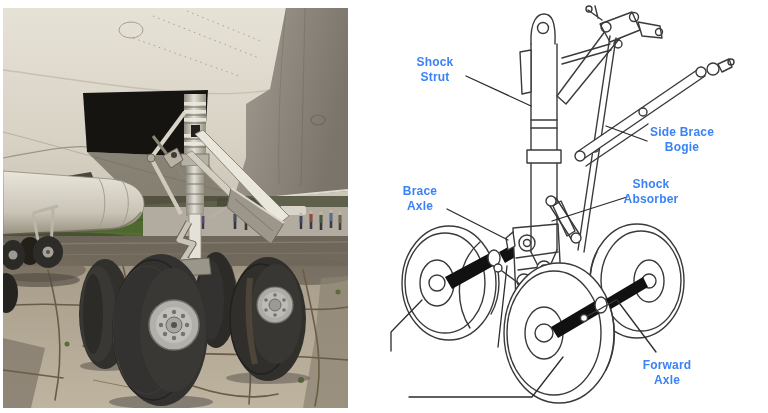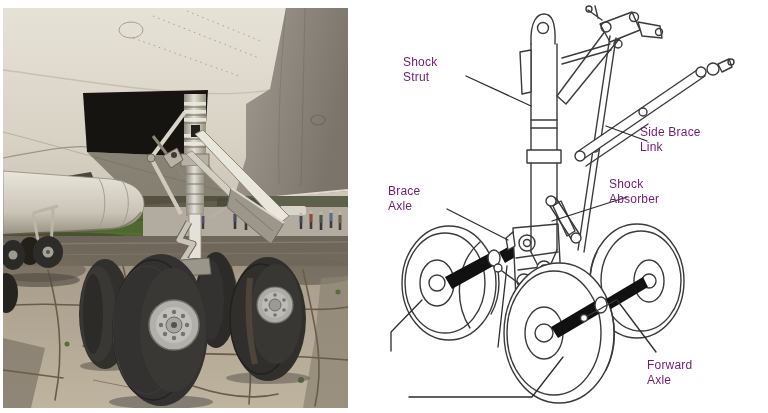--- a/index.html
+++ b/index.html
@@ -1,22 +1,22 @@
 <!DOCTYPE html>
 <html><head>
 <meta charset="utf-8">
 <style>
   html,body{margin:0;padding:0;background:#ffffff;}
   .stage{position:relative;width:768px;height:413px;background:#ffffff;overflow:hidden;
          font-family:"Liberation Sans",sans-serif;}
   .photo-panel{position:absolute;left:3px;top:8px;width:345px;height:400px;}
   .diagram-panel{position:absolute;left:348px;top:0;width:420px;height:413px;}
   .photo-panel svg,.diagram-panel svg{display:block;position:absolute;left:0;top:0;}
-  .lbl{position:absolute;font-weight:400;font-size:12px;line-height:15px;
-       color:#701a75;letter-spacing:.2px;white-space:nowrap;}
+  .lbl{position:absolute;text-align:center;font-weight:700;font-size:12px;line-height:15px;
+       color:#3b82f6;letter-spacing:.2px;white-space:nowrap;}
 </style>
 </head>
 <body>
 
 <div class="stage">
 
   <div class="photo-panel">
     <svg viewBox="0 0 345 400" width="345" height="400">
       <defs>
         <linearGradient id="fus" x1="0" y1="0" x2="0" y2="1">
@@ -419,28 +419,28 @@
         <path d="M308,352 L269,300"></path>
       </g>
     </svg>
 
     <div class="lbl" style="left:55px;top:55px;width:64px;">
       <div>Shock</div>
       <div>Strut</div>
     </div>
     <div class="lbl" style="left:292px;top:125px;width:84px;">
       <div>Side Brace</div>
-      <div>Link</div>
+      <div>Bogie</div>
     </div>
     <div class="lbl" style="left:40px;top:184px;width:64px;">
       <div>Brace</div>
       <div>Axle</div>
     </div>
     <div class="lbl" style="left:261px;top:177px;width:84px;">
       <div>Shock</div>
       <div>Absorber</div>
     </div>
-    <div class="lbl" style="left:287px;top:358px;width:64px;margin-left:12px;">
+    <div class="lbl" style="left:287px;top:358px;width:64px;">
       <div>Forward</div>
       <div>Axle</div>
     </div>
   </div>
 </div>
 
 </body></html>

